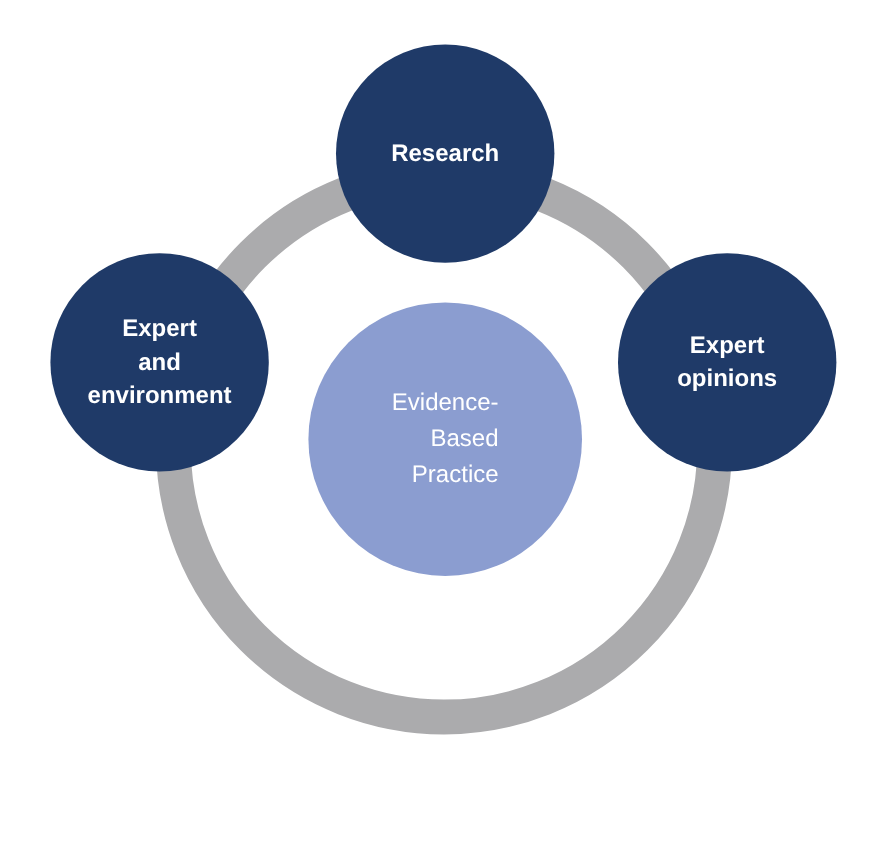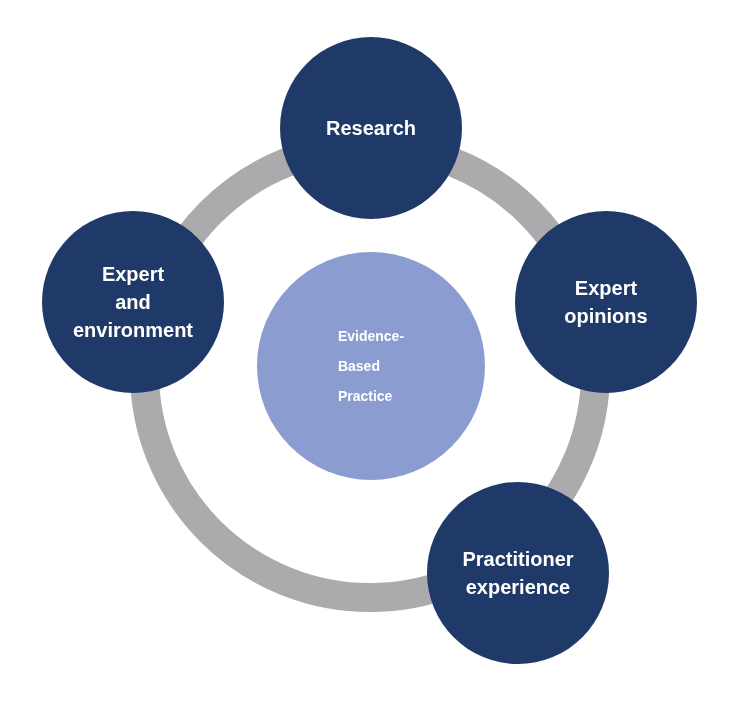--- a/index.html
+++ b/index.html
@@ -62,47 +62,43 @@
     width: 228px;
     height: 228px;
     border-radius: 50%;
     background: var(--center-fill);
     display: flex;
     align-items: center;
     justify-content: center;
   }
   .center-circle .lbl {
     color: var(--text);
-    font-weight: bold;
-    font-size: 14px;
+    font-weight: normal;
+    font-size: 20px;
     line-height: 30px;
-    text-align: left;
+    text-align: right;
     white-space: pre-line;
   }
 </style>
 </head>
 <body>
 
 <div class="canvas">
 
   <div class="ring"></div>
 
   <div class="node n-research">
     <span class="lbl">Research</span>
   </div>
 
   <div class="node n-expert">
     <span class="lbl">Expert
 opinions</span>
   </div>
 
-  <div class="node n-practitioner">
-    <span class="lbl">Practitioner
-experience</span>
-  </div>
 
 
   <div class="node n-context">
     <span class="lbl">Expert
 and
 environment</span>
   </div>
 
   <div class="center-circle">
     <span class="lbl">Evidence-

